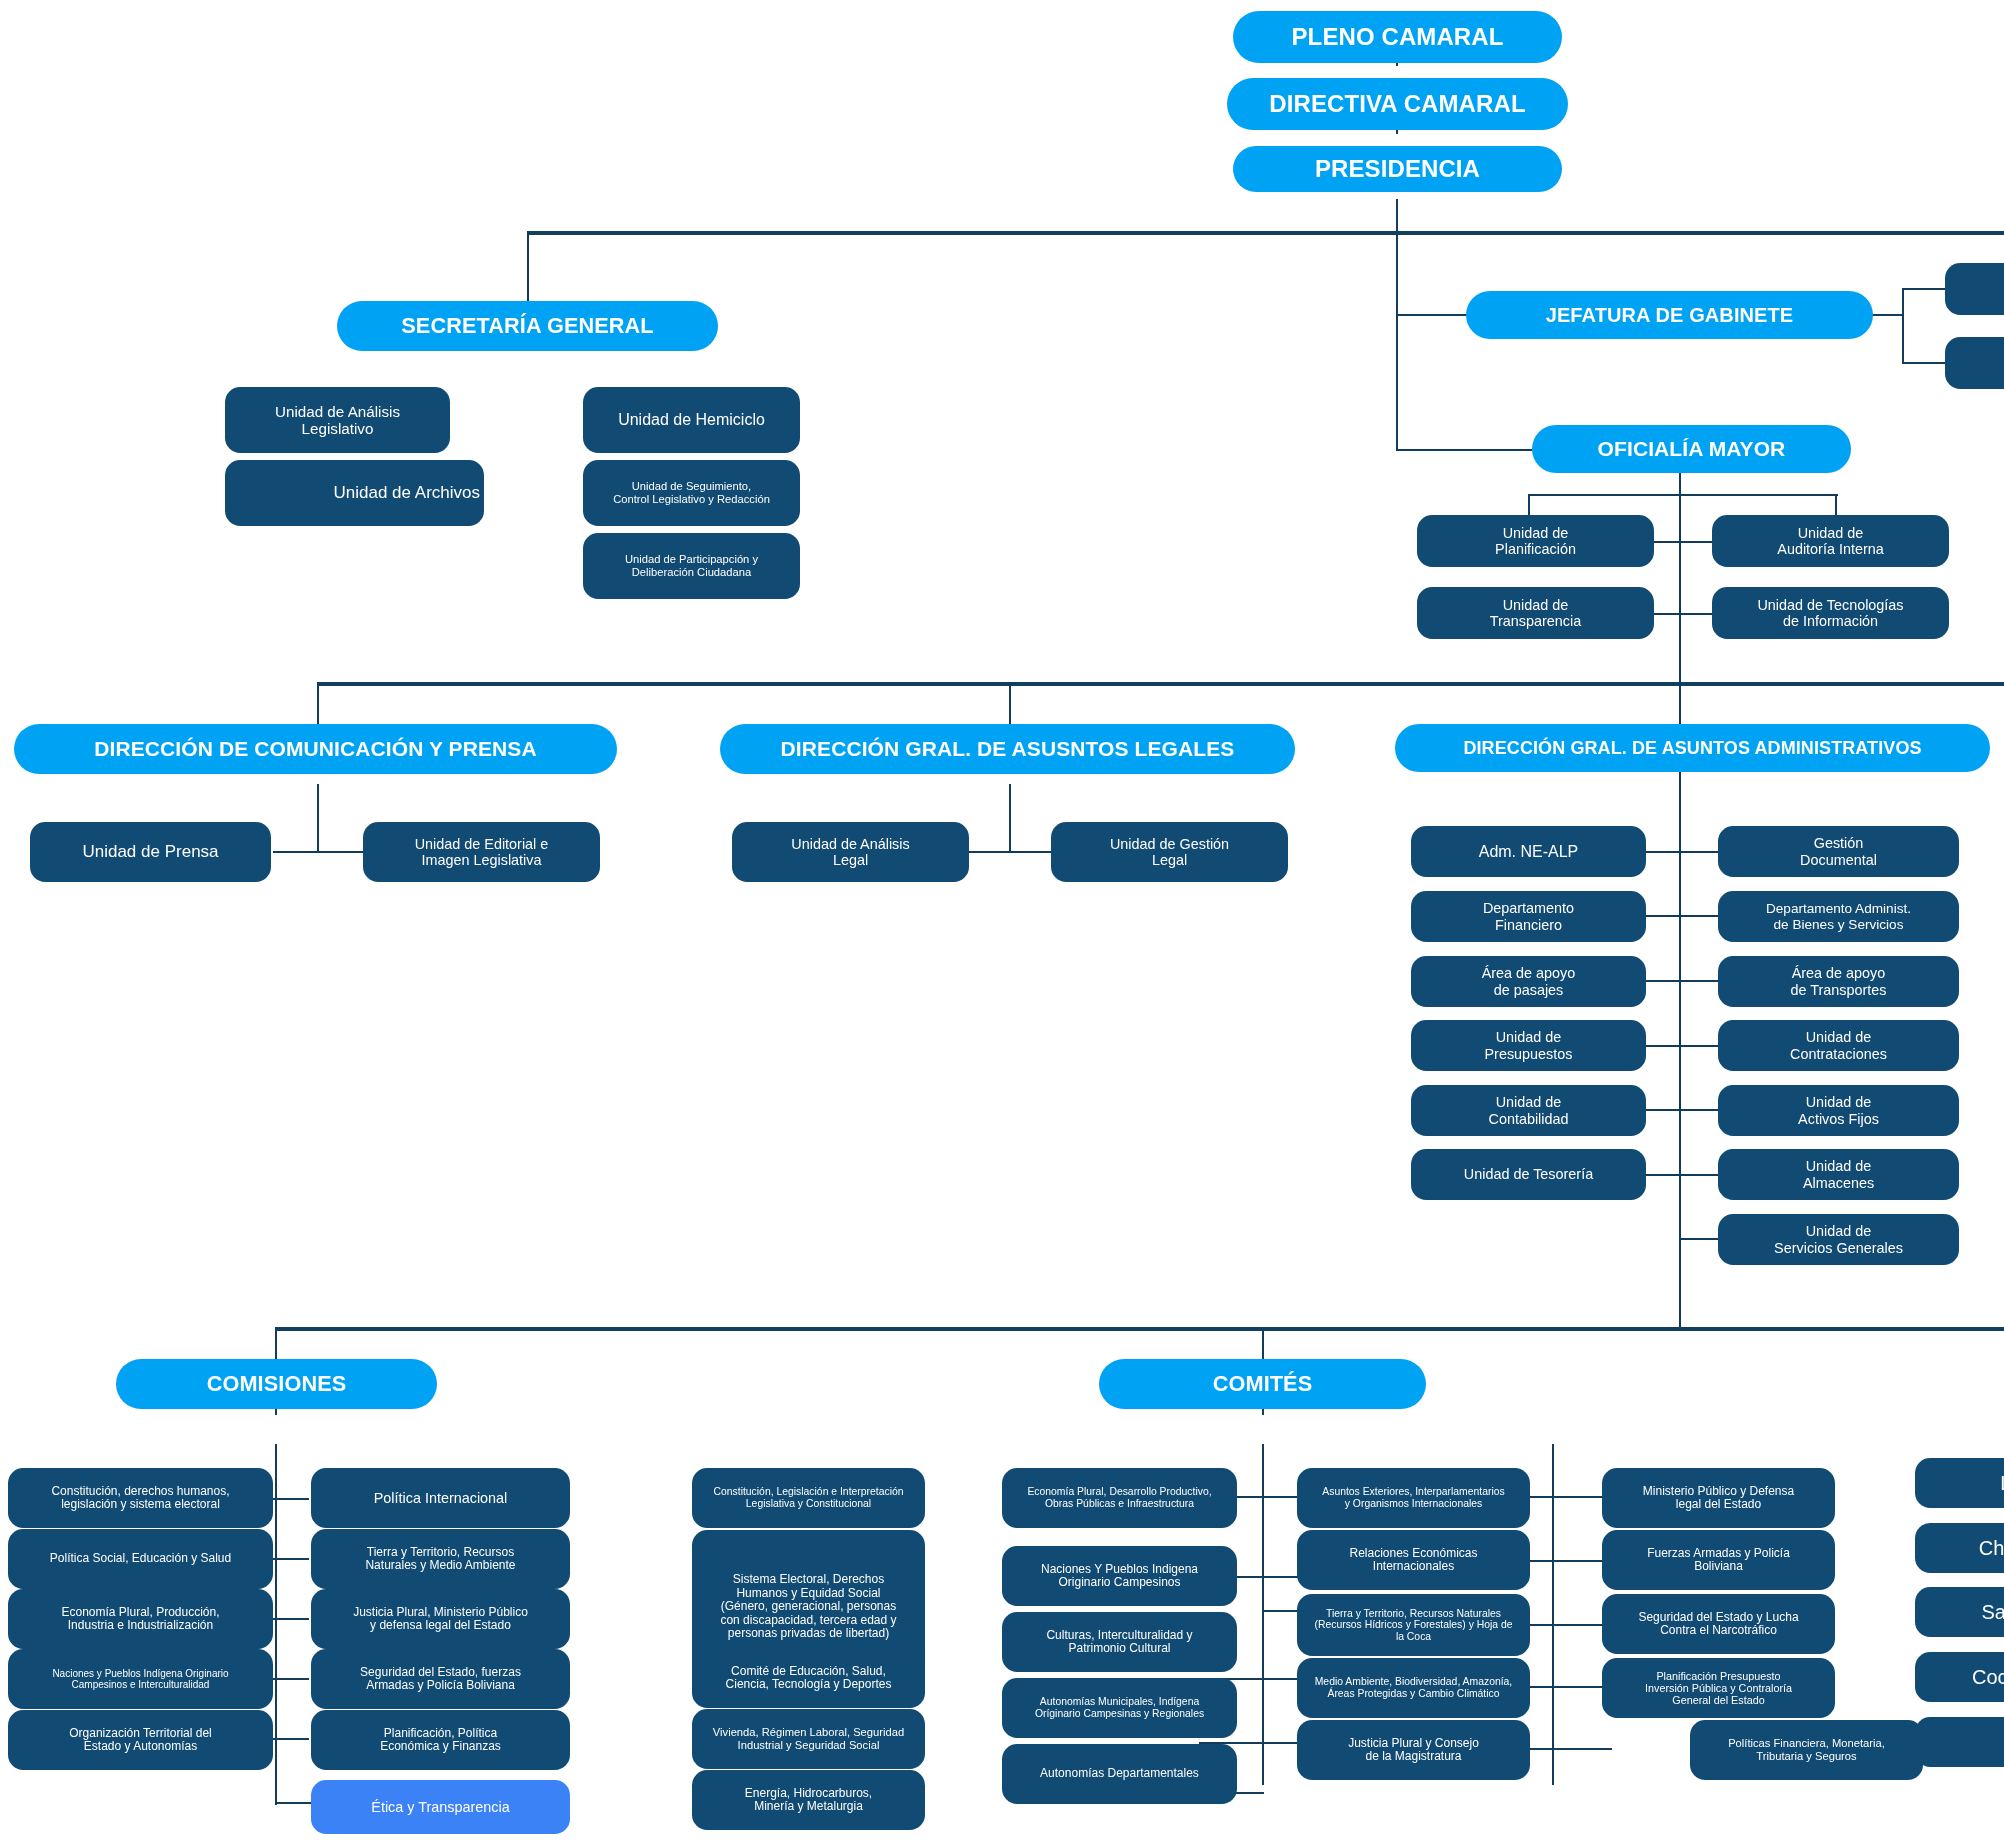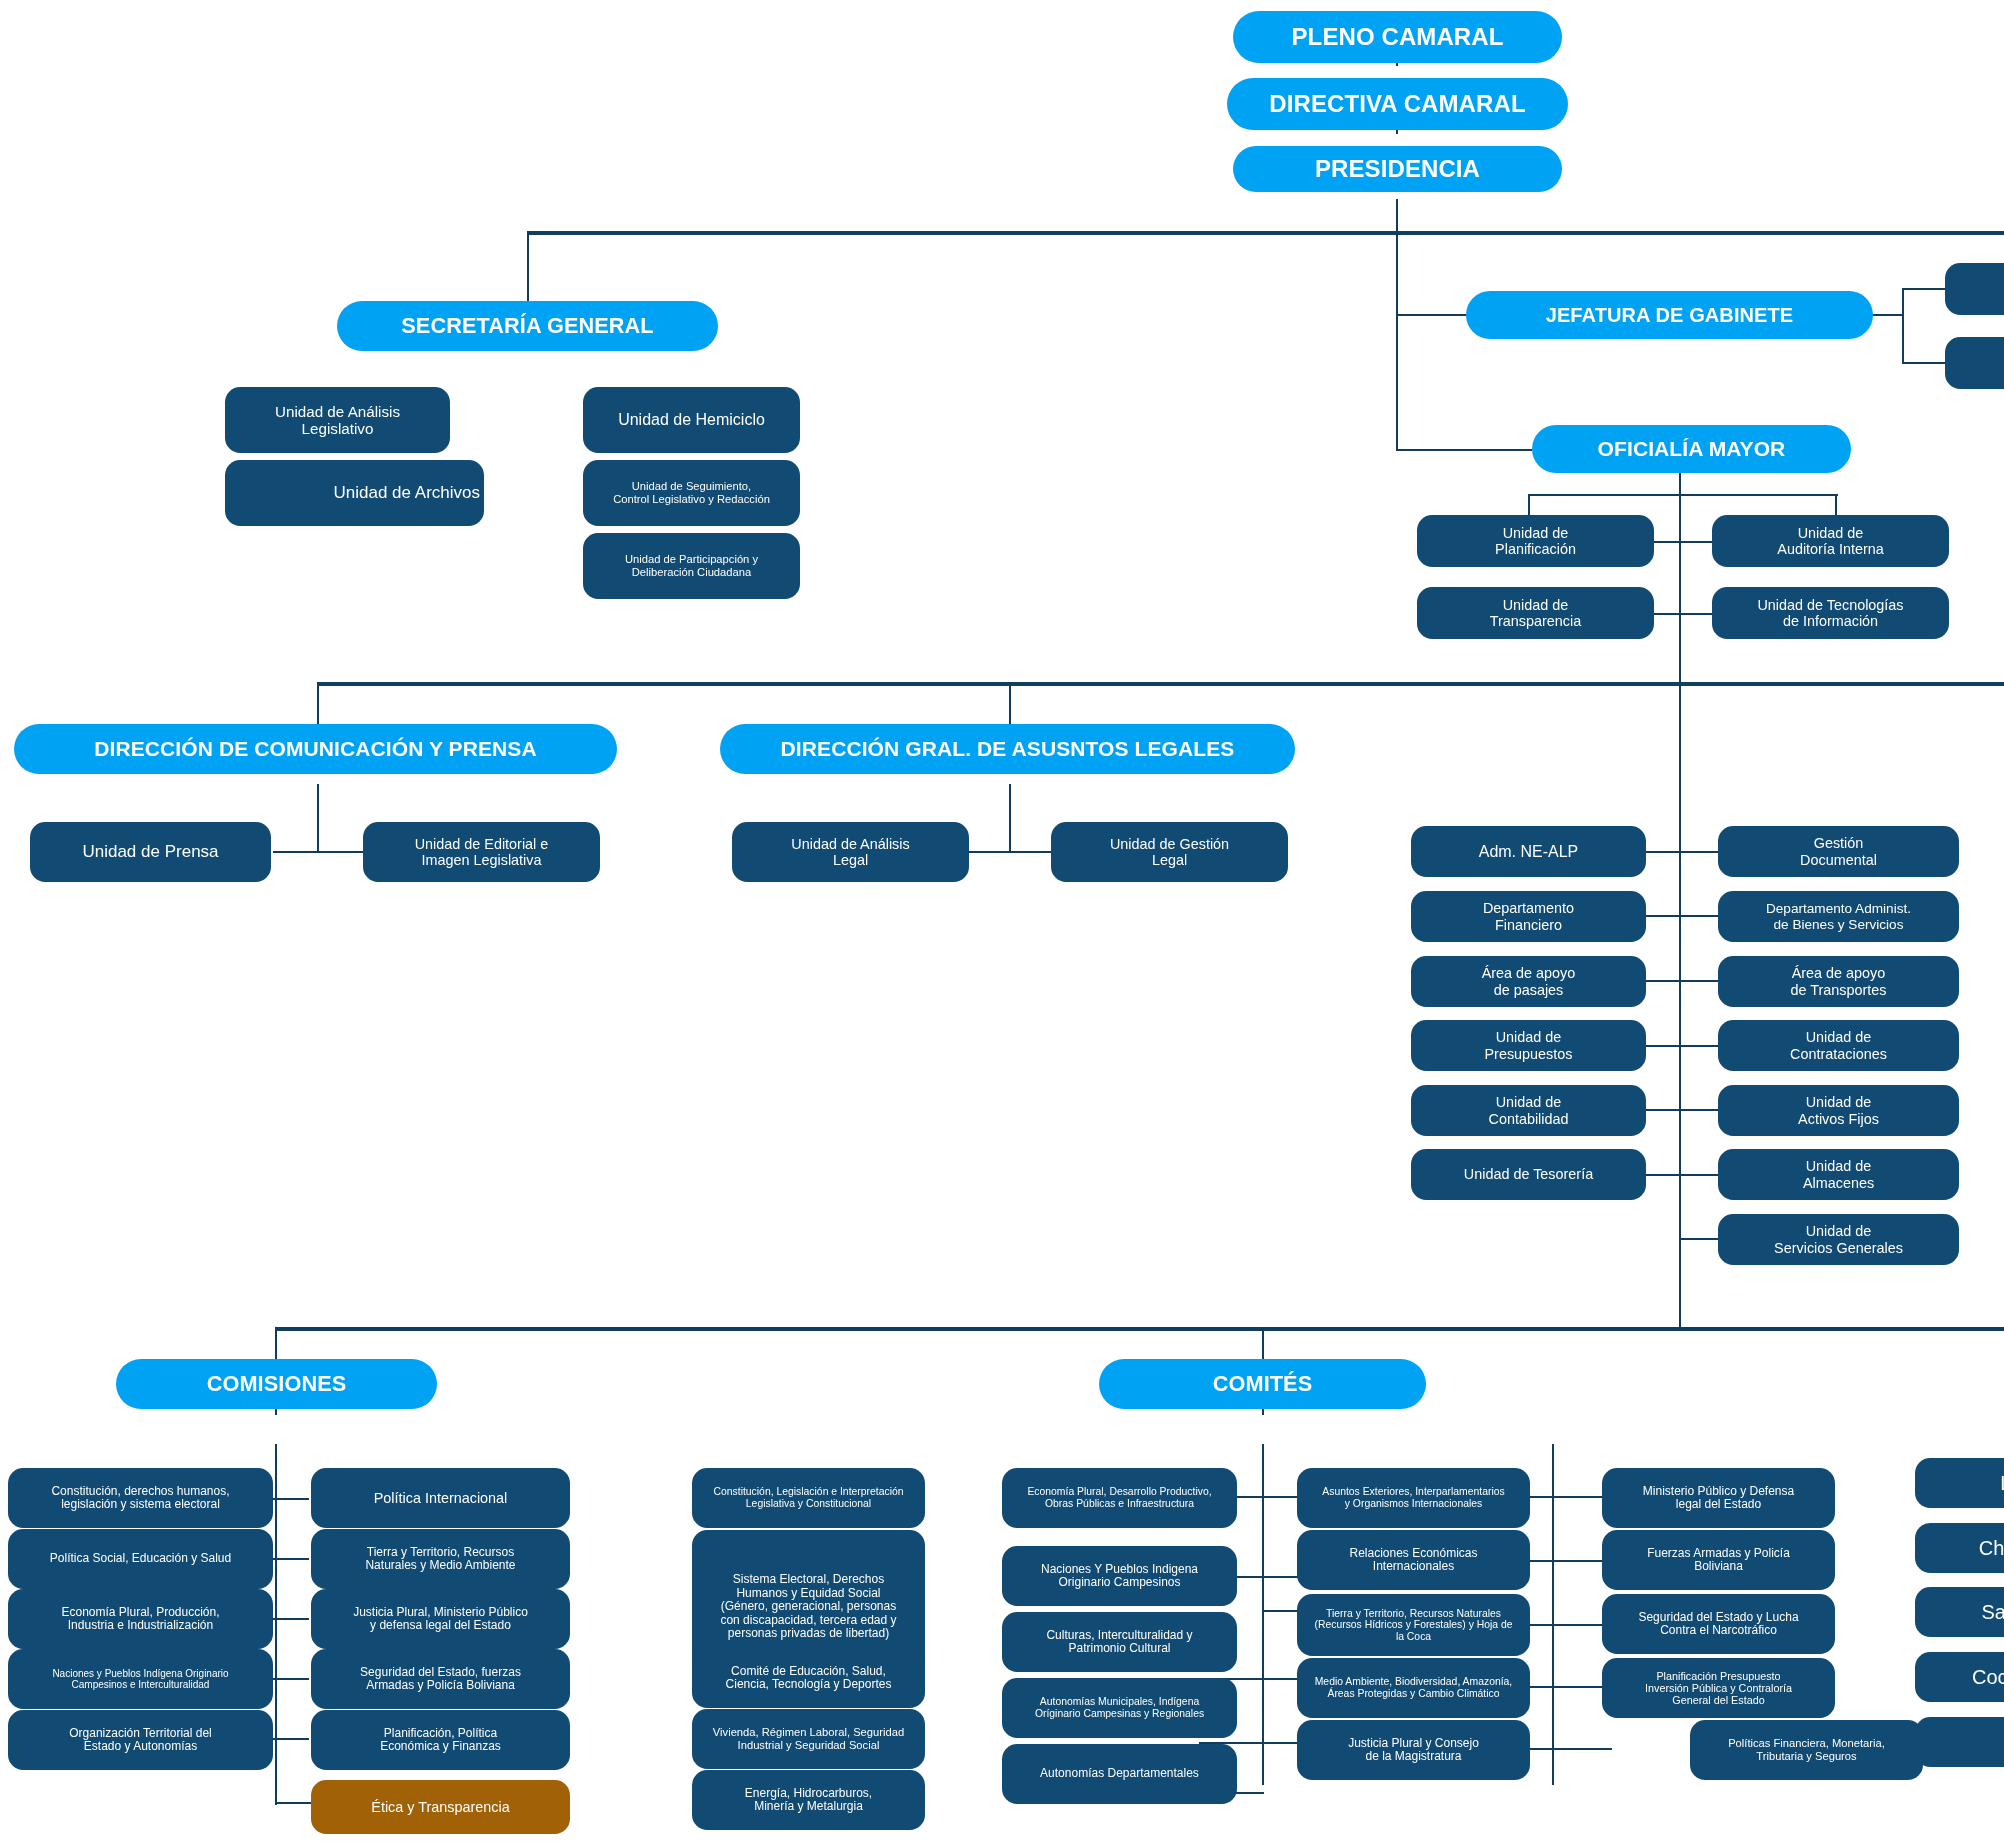--- a/index.html
+++ b/index.html
@@ -31,21 +31,21 @@
     background:#00a2f3;
     border-radius:4009px;
     font-weight:bold;
     letter-spacing:0.1px;
   }
   .dark{                 
     background:#114A72;
     border-radius:15.2px;
   }
   .mid{                  
-    background:#a16207;
+    background:#3b82f6;
     border-radius:15.2px;
   }
   
   .ln{position:absolute;background:#123b5c;z-index:1;}
   .bus{background:#11405f;}
 </style>
 </head>
 <body>
 
 <div id="root">
@@ -203,20 +203,23 @@
   </div>
   <div class="node dark" style="left:732px;top:822px;width:237px;height:60px;font-size:14.4px;">
     <span style="white-space: pre-line;">Unidad de Análisis
 Legal</span>
   </div>
   <div class="node dark" style="left:1051px;top:822px;width:237px;height:60px;font-size:14.4px;">
     <span style="white-space: pre-line;">Unidad de Gestión
 Legal</span>
   </div>
 
+  <div class="node primary" style="left:1395px;top:724px;width:595px;height:48px;font-size:18px;">
+    <span>DIRECCIÓN GRAL. DE ASUNTOS ADMINISTRATIVOS</span>
+  </div>
 
   <div class="node dark" style="left:1411px;top:826px;width:235px;height:51px;font-size:16px;">
     <span>Adm. NE-ALP</span>
   </div>
   <div class="node dark" style="left:1411px;top:891px;width:235px;height:51px;font-size:14.4px;">
     <span style="white-space: pre-line;">Departamento
 Financiero</span>
   </div>
   <div class="node dark" style="left:1411px;top:956px;width:235px;height:51px;font-size:14.4px;">
     <span style="white-space: pre-line;">Área de apoyo

